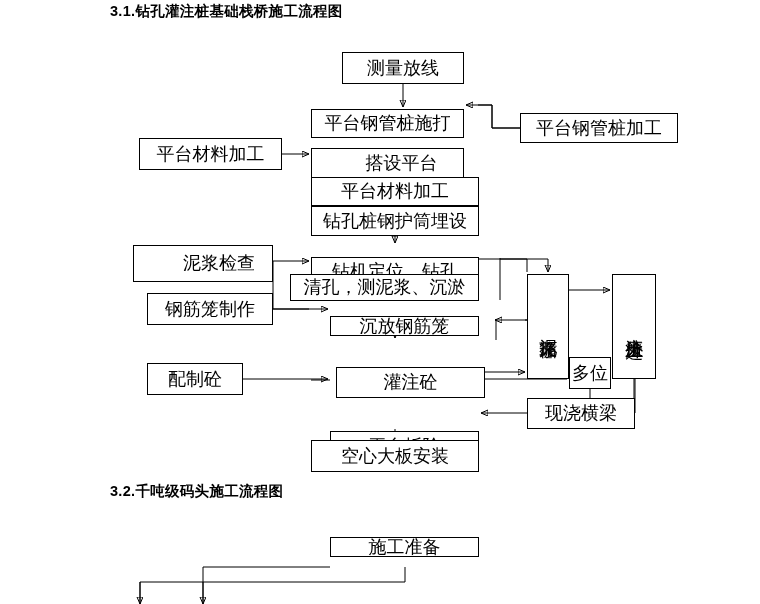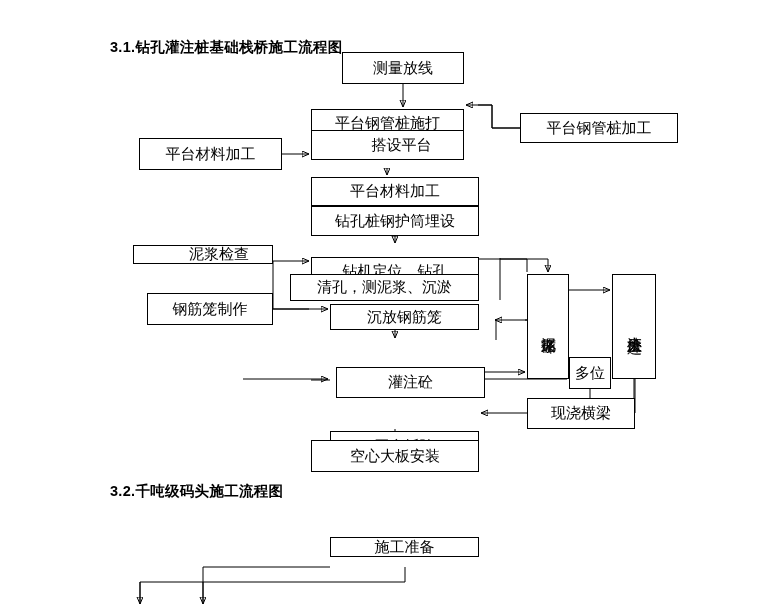--- a/index.html
+++ b/index.html
@@ -15,37 +15,37 @@
     color: #000000;
     overflow: hidden;
   }
   .heading {
     position: absolute;
     font-size: 14.5px;
     font-weight: bold;
     letter-spacing: 0.3px;
     white-space: nowrap;
   }
-  #heading-1 { left: 110px; top: 2px; margin-top: 36px; }
+  #heading-1 { left: 110px; top: 2px; }
   #heading-2 { left: 110px; top: 482px; }
 
   .diagram {
     position: absolute;
     left: 0; top: 0;
     width: 760px; height: 604px;
   }
   .box {
     position: absolute;
     border: 1px solid #000000;
     background: #ffffff;
     box-sizing: border-box;
     display: flex;
     align-items: center;
     justify-content: center;
-    font-size: 15px;
+    font-size: 18px;
     line-height: 1.25;
     text-align: center;
     white-space: nowrap;
     z-index: 3;
   }
   .box.vert {
     writing-mode: vertical-rl;
     text-orientation: upright;
     white-space: normal;
     letter-spacing: 1px;
@@ -138,32 +138,33 @@
     <line x1="140" y1="582" x2="405" y2="582"></line>
     <line x1="140" y1="582" x2="140" y2="604"></line>
     <line x1="203" y1="567" x2="203" y2="604"></line>
     <line x1="203" y1="567" x2="330" y2="567"></line>
     <line x1="203" y1="582" x2="203" y2="604" marker-end="url(#arrow)"></line>
     <line x1="140" y1="582" x2="140" y2="604" marker-end="url(#arrow)"></line>
   </svg>
 
   <div class="box" style="left:342px; top:52px; width:122px; height:32px;">测量放线</div>
   <div class="box" style="left:311px; top:109px; width:153px; height:29px;">平台钢管桩施打</div>
-  <div class="box" style="left:311px; top:130px; width:153px; height:30px;padding-left:28px;">搭设平台</div>
+  <div class="box" style="left:311px; top:148px; width:153px; height:30px;padding-left:28px;">搭设平台</div>
   <div class="box" style="left:520px; top:113px; width:158px; height:30px;">平台钢管桩加工</div>
   <div class="box" style="left:139px; top:138px; width:143px; height:32px;">平台材料加工</div>
   <div class="box" style="left:311px; top:177px; width:168px; height:29px;">平台材料加工</div>
   <div class="box" style="left:311px; top:206px; width:168px; height:30px;">钻孔桩钢护筒埋设</div>
-  <div class="box" style="left:133px; top:245px; width:140px; height:19px;padding-left:32px;">泥浆检查</div>
+  <div class="box" style="left:133px; top:245px; width:140px; height:37px;padding-left:32px;">泥浆检查</div>
   <div class="box" style="left:311px; top:245px; width:168px; height:29px;margin-top:12px;">钻机定位、钻孔</div>
   <div class="box" style="left:290px; top:274px; width:189px; height:27px;">清孔，测泥浆、沉淤</div>
   <div class="box" style="left:147px; top:293px; width:126px; height:32px;">钢筋笼制作</div>
-  <div class="box" style="left:330px; top:304px; width:149px; height:26px;">沉放钢筋笼</div>
+  <div class="box" style="left:330px; top:316px; width:149px; height:20px;">沉放钢筋笼</div>
   <div class="box vert" style="left:527px; top:274px; width:42px; height:105px;">泥浆循环</div>
   <div class="box vert" style="left:612px; top:274px; width:44px; height:105px;">废渣土外运</div>
+  <div class="box" style="left:147px; top:363px; width:96px; height:32px;">配制砼</div>
   <div class="box" style="left:336px; top:367px; width:149px; height:31px;">灌注砼</div>
   <div class="box" style="left:569px; top:357px; width:42px; height:32px;">多位</div>
   <div class="box" style="left:330px; top:398px; width:149px; height:31px;margin-top:33px;">平台拆除</div>
   <div class="box" style="left:527px; top:398px; width:108px; height:31px;">现浇横梁</div>
   <div class="box" style="left:311px; top:440px; width:168px; height:32px;">空心大板安装</div>
 
   <div class="box" style="left:330px; top:537px; width:149px; height:20px;">施工准备</div>
 
 </div>
 

